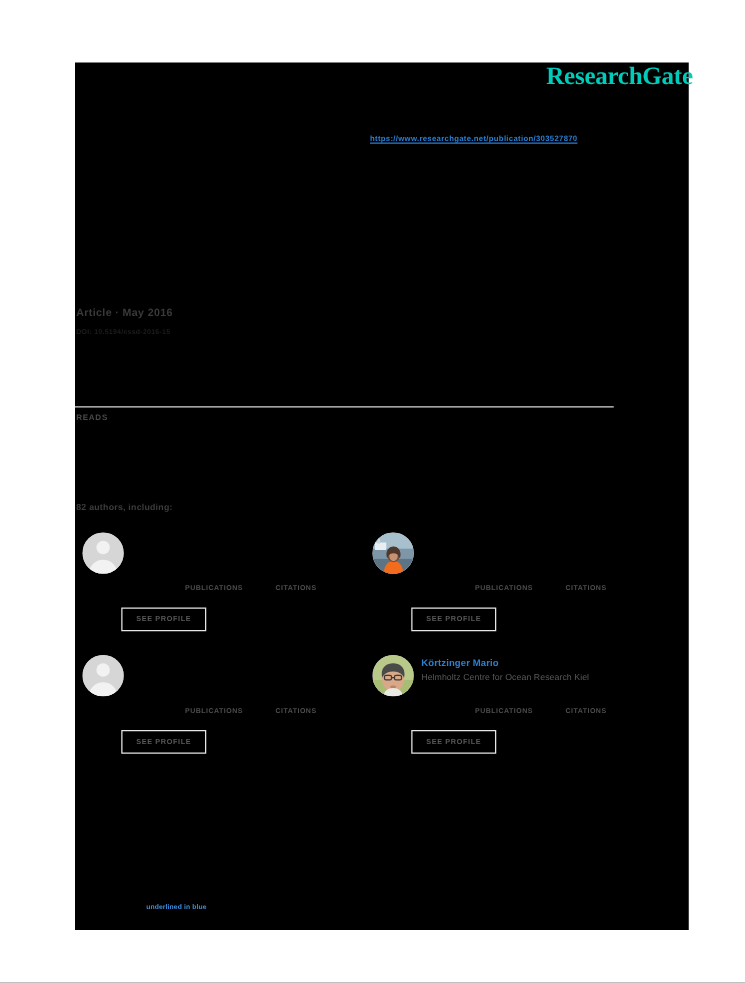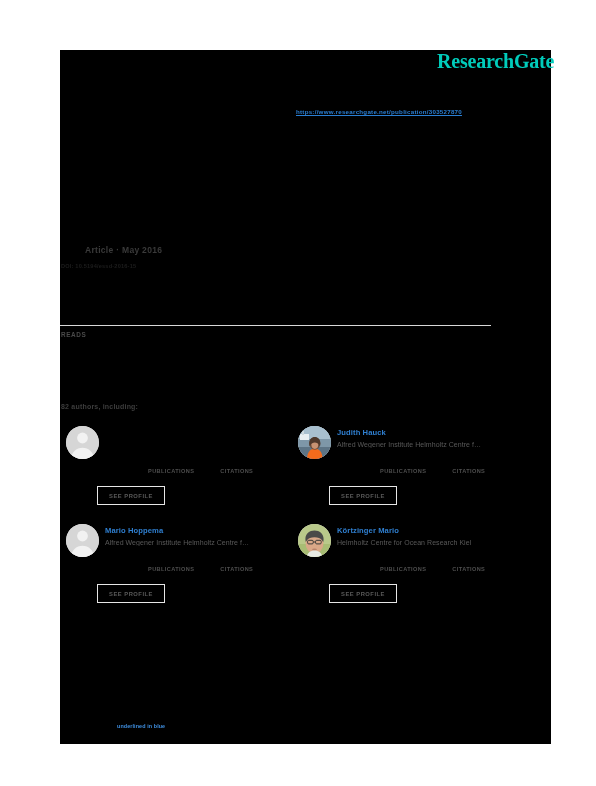--- a/index.html
+++ b/index.html
@@ -71,21 +71,20 @@
   
   #article-meta {
     position: absolute;
     left: 61px;
     top: 245px;
     font-size: 8.5px;
     font-weight: bold;
     color: #3a3a3a;
     letter-spacing: 0.3px;
     white-space: nowrap;
-    padding-left: 24px;
   }
   #article-doi {
     position: absolute;
     left: 61px;
     top: 263px;
     font-size: 5.6px;
     font-weight: bold;
     color: #1d1d1d;
     letter-spacing: 0.2px;
     white-space: nowrap;
@@ -298,48 +297,40 @@
       <rect y="13" width="33" height="8" fill="#7e97a8"></rect>
       <rect x="2" y="8" width="9" height="6" fill="#e8eef1"></rect>
       <rect x="4" y="5" width="2" height="4" fill="#cfd9de"></rect>
       <rect y="21" width="33" height="12" fill="#5d7485"></rect>
       <path d="M9 33c0-6.5 3.5-10.5 7.8-10.5S24.6 26.5 24.6 33z" fill="#f36b1c"></path>
       <ellipse cx="16.8" cy="17.5" rx="5.4" ry="6.2" fill="#6b4c3b"></ellipse>
       <ellipse cx="16.8" cy="18.5" rx="3.4" ry="4.4" fill="#c79272"></ellipse>
       <path d="M11.2 17.5c0-4 2.4-6.4 5.6-6.4s5.6 2.4 5.6 6.4c0 2-0.6 3-0.6 3s-0.9-4-5-4-5 4-5 4-0.6-1-0.6-3z" fill="#4e382b"></path>
     </svg>
   </div>
-  <div class="author-body">
-    <div class="author-name">Judith Hauck</div>
-    <div class="author-affil">Alfred Wegener Institute Helmholtz Centre f…</div>
-  </div>
   <div class="author-stats">
     <div class="stat-col">
       <div class="stat-value"></div>
       <div class="stat-label">PUBLICATIONS</div>
     </div>
     <div class="stat-col">
       <div class="stat-value"></div>
       <div class="stat-label">CITATIONS</div>
     </div>
   </div>
   <div class="see-profile-btn">SEE PROFILE</div>
 </div>
 
 <div class="author-card col-left row-2">
   <div class="avatar">
     <svg width="33" height="33" viewBox="0 0 33 33">
       <rect width="33" height="33" fill="#d6d6d6"></rect>
       <circle cx="16.5" cy="12" r="5.4" fill="#f2f2f2"></circle>
       <path d="M5.2 33c0-6.6 5.1-11.2 11.3-11.2S27.8 26.4 27.8 33z" fill="#f2f2f2"></path>
     </svg>
-  </div>
-  <div class="author-body">
-    <div class="author-name">Mario Hoppema</div>
-    <div class="author-affil">Alfred Wegener Institute Helmholtz Centre f…</div>
   </div>
   <div class="author-stats">
     <div class="stat-col">
       <div class="stat-value"></div>
       <div class="stat-label">PUBLICATIONS</div>
     </div>
     <div class="stat-col">
       <div class="stat-value"></div>
       <div class="stat-label">CITATIONS</div>
     </div>

